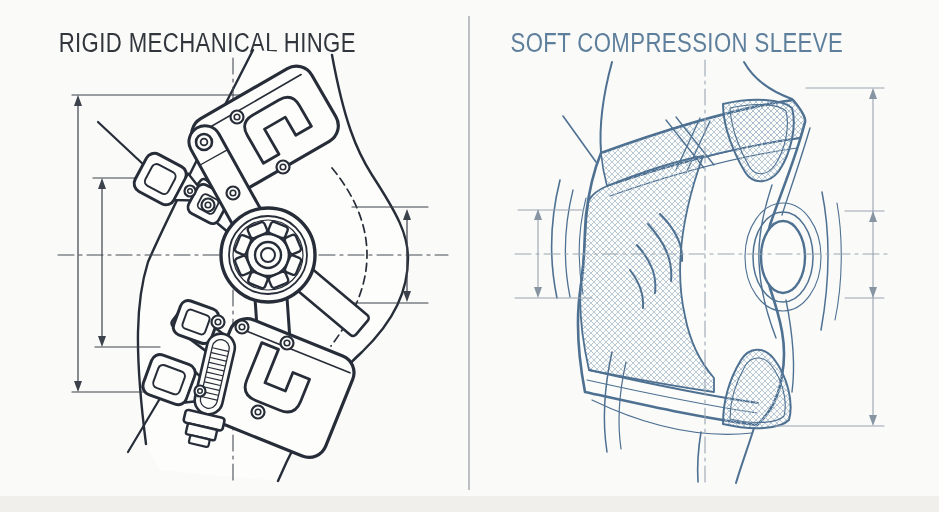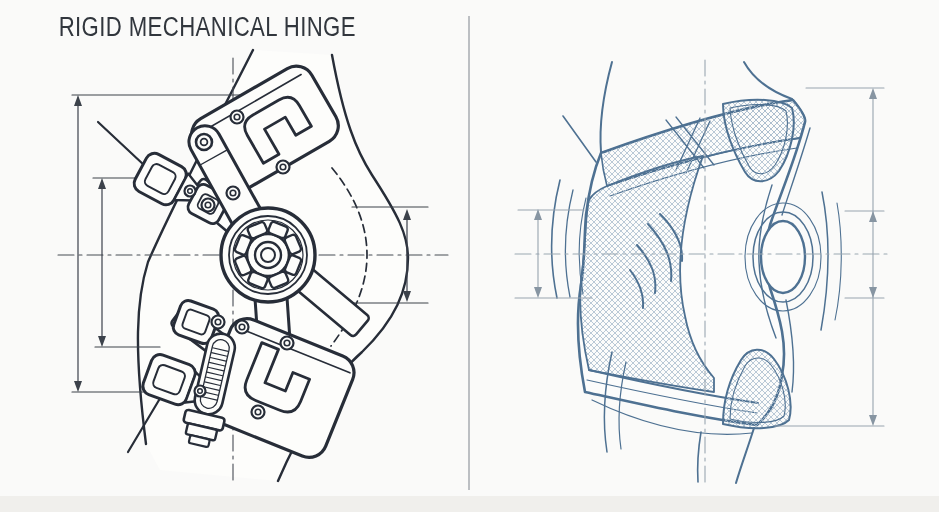--- a/index.html
+++ b/index.html
@@ -3,38 +3,41 @@
 <meta charset="utf-8">
 <style>
   html,body{margin:0;padding:0;background:#e8e8e8;}
   #stage{
     position:relative;width:939px;height:512px;
     background:#fafaf9;overflow:hidden;
     font-family:"Liberation Sans",sans-serif;
   }
   .floor{position:absolute;left:0;bottom:0;width:100%;height:16px;background:#f0efec;}
   .divider{position:absolute;top:16px;width:2px;height:474px;background:#bcbfc3;}
-  .title-wrap{position:absolute;top:12px;width:414px;text-align:center;}
+  .title-wrap{position:absolute;top:28px;width:414px;text-align:center;}
   .title{
     display:inline-block;font-size:27px;font-weight:400;letter-spacing:0.5px;
     transform:scaleX(0.82);transform-origin:center;white-space:nowrap;
   }
   .title-left{color:#31363d;}
   .title-right{color:#5e7f9c;}
   svg{position:absolute;top:0;left:0;}
 </style>
 </head>
 <body>
 
 <div id="stage">
 
   <div class="floor"></div>
 
   <div class="title-wrap" style="left:0;">
     <span class="title title-left">RIGID MECHANICAL HINGE</span>
+  </div>
+  <div class="title-wrap" style="left:470px;">
+    <span class="title title-right">SOFT COMPRESSION SLEEVE</span>
   </div>
 
   <div class="divider" style="left:468px;"></div>
 
   <svg width="939" height="512" viewBox="0 0 939 512">
     <defs>
       <pattern id="hatch" width="6" height="6" patternUnits="userSpaceOnUse">
         <path d="M0,0 l6,6 M6,0 l-6,6" stroke="#a9bccd" stroke-width="0.8" fill="none"></path>
       </pattern>
     </defs>

